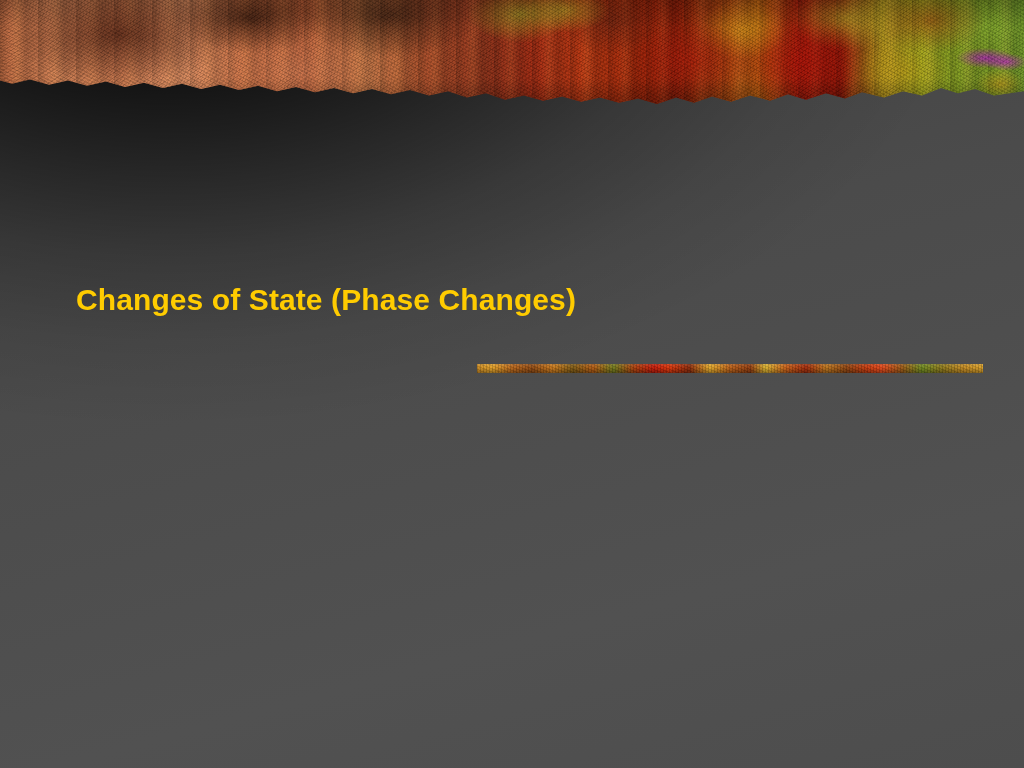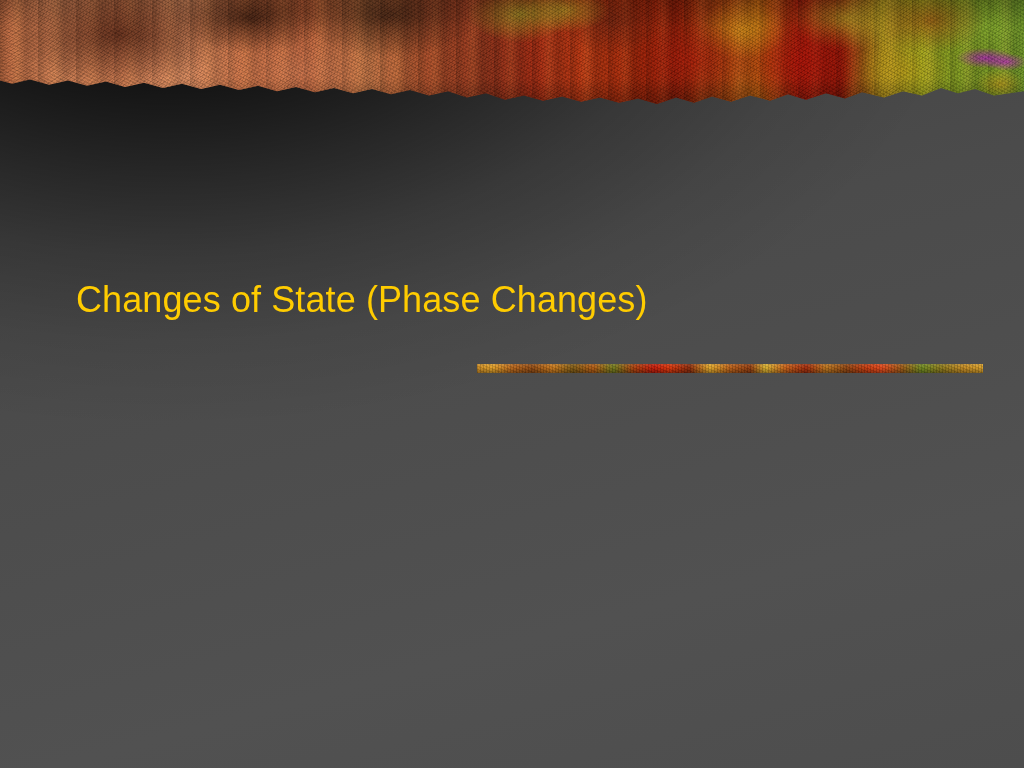--- a/index.html
+++ b/index.html
@@ -162,22 +162,22 @@
       rgba(0,0,0,0.30) 100%);
   }
 
   
   .title {
     position: absolute;
     left: 76px;
     top: 272px;
     width: 912px;
     margin: 0;
-    font-size: 36px;
-    font-weight: normal;
+    font-size: 30px;
+    font-weight: bold;
     line-height: 56px;
     letter-spacing: 0.1px;
     color: #ffcc00;
     white-space: nowrap;
   }
 
   
   .rule-wrap {
     position: absolute;
     left: 477px;

